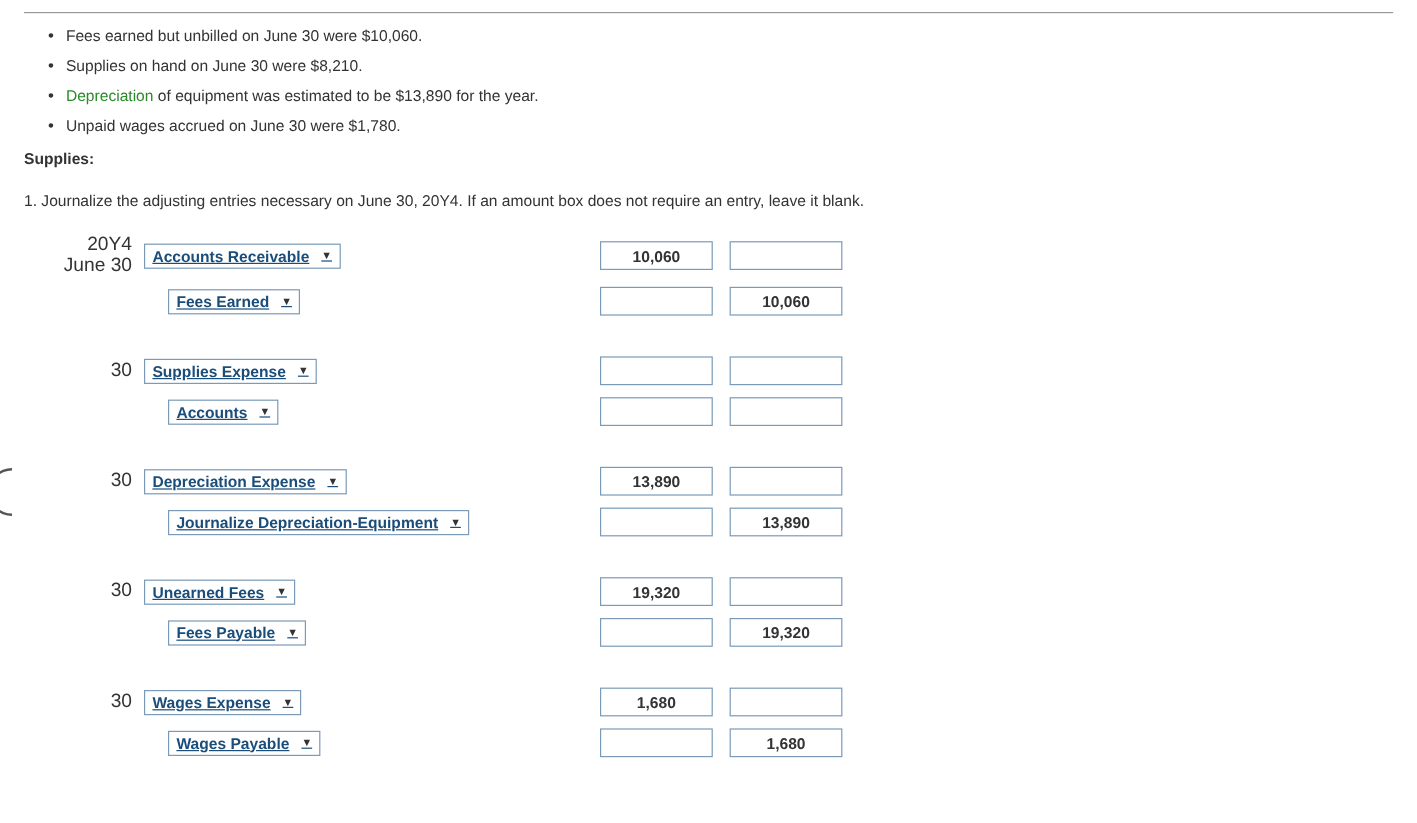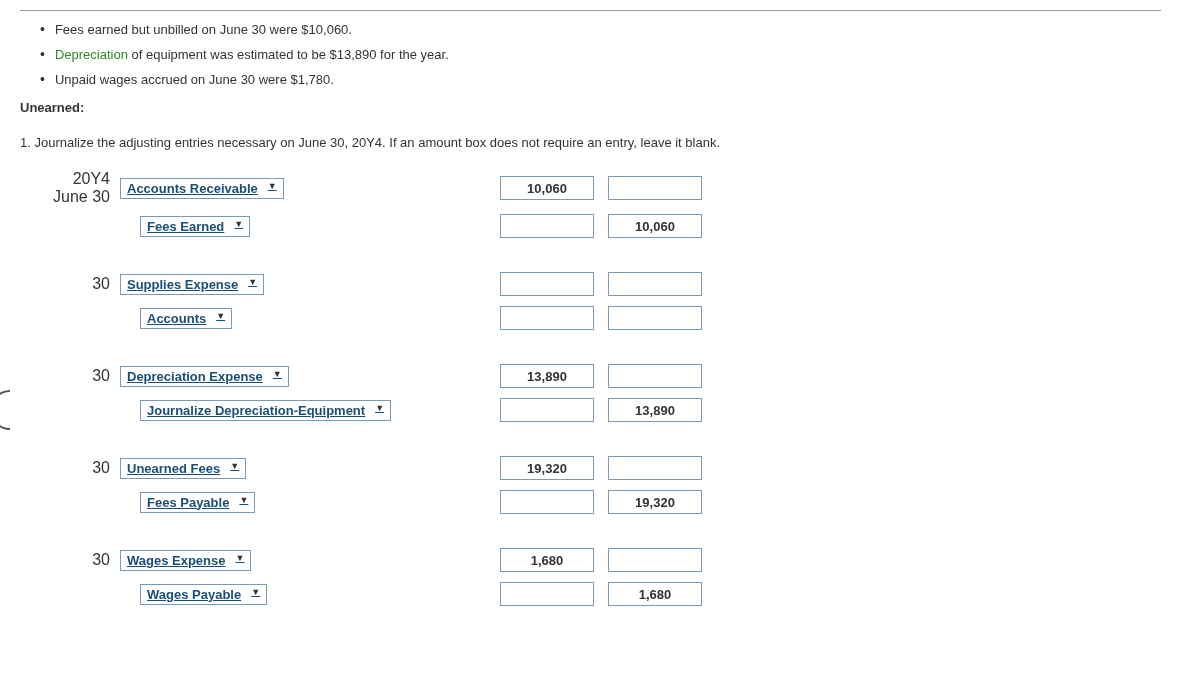--- a/index.html
+++ b/index.html
@@ -17,21 +17,21 @@
     .green { color: #2a8a2a; }
     .required { font-weight: bold; margin-top: 10px; margin-bottom: 20px; }
     .question { margin: 20px 0; }
     .journal { padding-left: 20px; }
     .entry-row { display: flex; align-items: center; margin-bottom: 6px; min-height: 28px; }
     .date-col { width: 80px; text-align: right; padding-right: 10px; font-size: 16px; }
     .account-col { width: 380px; display: flex; align-items: center; }
     .indent { padding-left: 20px; }
     .dropdown {
       display: inline-flex;
-      align-items: flex-start;
+      align-items: center;
       border: 1px solid #7a9ab8;
       background: #fff;
       padding: 2px 6px;
       cursor: pointer;
       font-weight: bold;
       color: #1a4d7a;
       text-decoration: underline;
       font-size: 13px;
       position: relative;
     }
@@ -67,25 +67,26 @@
       transform: scaleX(-1);
     }
   </style>
 </head>
 <body>
 
 <div class="top-border"></div>
 
 <ul class="bullets">
   <li><span>Fees earned but unbilled on June 30 were </span><span>$10,060.</span></li>
+  <li><span>Supplies on hand on June 30 were </span><span>$8,210.</span></li>
   <li><span class="green">Depreciation</span><span> of equipment was estimated to be $13,890 for the year.</span></li>
   <li><span>Unpaid wages accrued on June 30 were $1,780.</span></li>
 </ul>
 
-<div class="required">Unearned:</div>
+<div class="required">Supplies:</div>
 
 <div class="question">1.  Journalize the adjusting entries necessary on June 30, 20Y4. If an amount box does not require an entry, leave it blank.</div>
 
 <div class="side-dot"></div>
 
 <div class="journal">
 
   <div class="entry-row">
     <div class="date-col">
       <div>20Y4</div>

